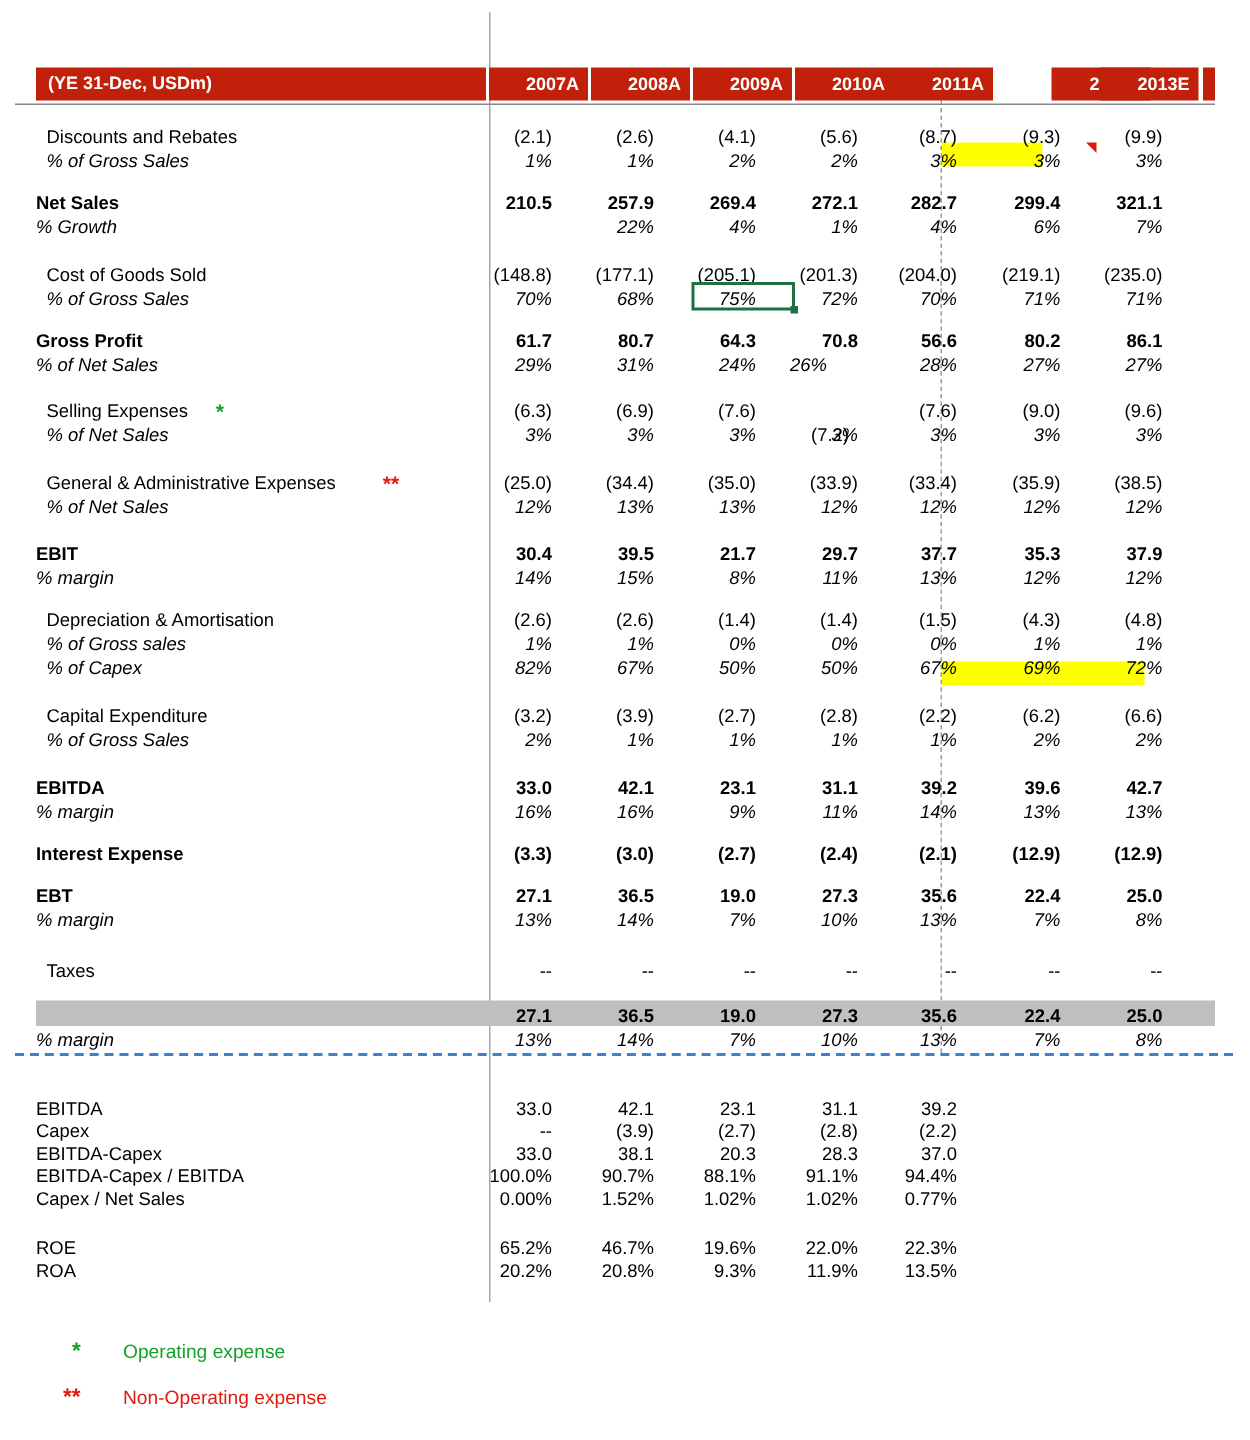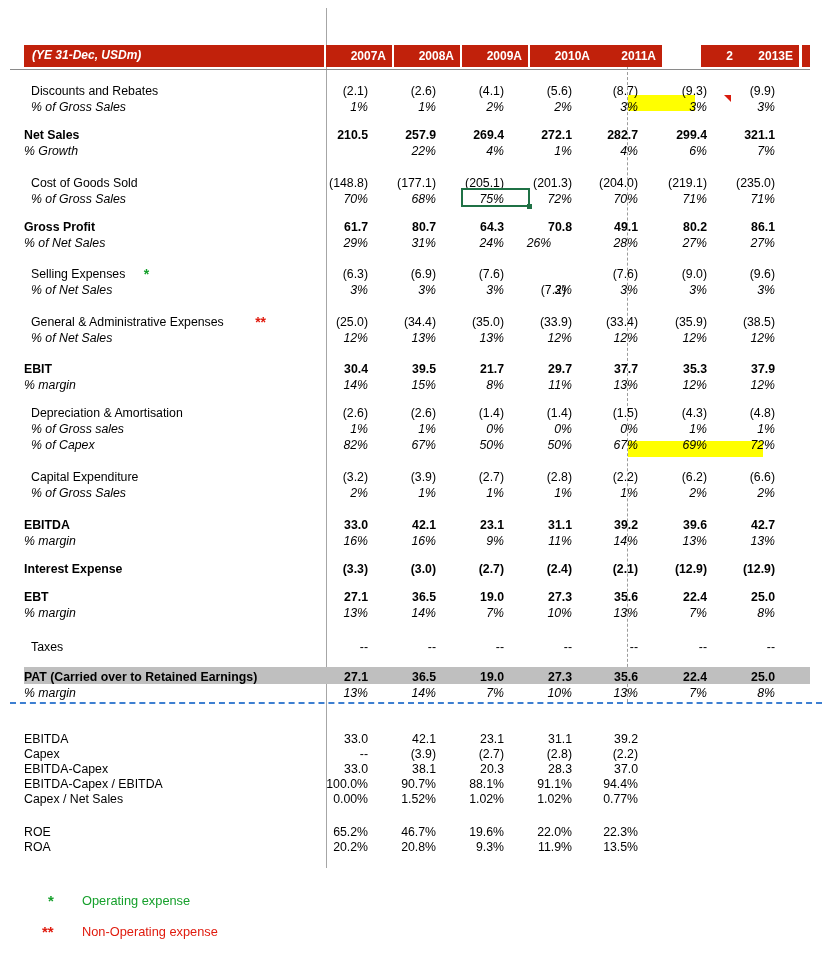--- a/index.html
+++ b/index.html
@@ -75,21 +75,20 @@
     top: 0;
     width: 300px;
     height: 22px;
     background: #c1210b;
   }
   .head-unit span {
     position: absolute;
     left: 8px;
     top: 3px;
     font-size: 12px;
-    font-style: italic;
     font-weight: bold;
     color: #ffffff;
     white-space: nowrap;
   }
   .head-year {
     position: absolute;
     top: 0;
     height: 22px;
     width: 66px;
     background: #c1210b;
@@ -301,21 +300,21 @@
         <div class="cell ital" style="left: 572px; width: 66px;">70%</div>
         <div class="cell ital" style="left: 641px; width: 66px;">71%</div>
         <div class="cell ital" style="left: 709px; width: 66px;">71%</div>
       </div>
       <div class="row" style="top: 219px;">
         <div class="lbl indent0 bold">Gross Profit</div>
         <div class="cell bold" style="left: 302px; width: 66px;">61.7</div>
         <div class="cell bold" style="left: 370px; width: 66px;">80.7</div>
         <div class="cell bold" style="left: 438px; width: 66px;">64.3</div>
         <div class="cell bold" style="left: 506px; width: 66px;">70.8</div>
-        <div class="cell bold" style="left: 572px; width: 66px;">49.1</div>
+        <div class="cell bold" style="left: 572px; width: 66px;">56.6</div>
         <div class="cell bold" style="left: 641px; width: 66px;">80.2</div>
         <div class="cell bold" style="left: 709px; width: 66px;">86.1</div>
       </div>
       <div class="row" style="top: 235px;">
         <div class="lbl indent0 ital">% of Net Sales</div>
         <div class="cell ital" style="left: 302px; width: 66px;">29%</div>
         <div class="cell ital" style="left: 370px; width: 66px;">31%</div>
         <div class="cell ital" style="left: 438px; width: 66px;">24%</div>
         <div class="cell ital" style="left: 506px; width: 66px; text-align: center;">26%</div>
         <div class="cell ital" style="left: 572px; width: 66px;">28%</div>
@@ -488,21 +487,20 @@
         <div class="lbl indent1">Taxes</div>
         <div class="cell" style="left: 302px; width: 66px;">--</div>
         <div class="cell" style="left: 370px; width: 66px;">--</div>
         <div class="cell" style="left: 438px; width: 66px;">--</div>
         <div class="cell" style="left: 506px; width: 66px;">--</div>
         <div class="cell" style="left: 572px; width: 66px;">--</div>
         <div class="cell" style="left: 641px; width: 66px;">--</div>
         <div class="cell" style="left: 709px; width: 66px;">--</div>
       </div>
       <div class="row" style="top: 669px;">
-        <div class="lbl indent0 bold">PAT (Carried over to Retained Earnings)</div>
         <div class="cell bold" style="left: 302px; width: 66px;">27.1</div>
         <div class="cell bold" style="left: 370px; width: 66px;">36.5</div>
         <div class="cell bold" style="left: 438px; width: 66px;">19.0</div>
         <div class="cell bold" style="left: 506px; width: 66px;">27.3</div>
         <div class="cell bold" style="left: 572px; width: 66px;">35.6</div>
         <div class="cell bold" style="left: 641px; width: 66px;">22.4</div>
         <div class="cell bold" style="left: 709px; width: 66px;">25.0</div>
       </div>
       <div class="row" style="top: 685px;">
         <div class="lbl indent0 ital">% margin</div>

